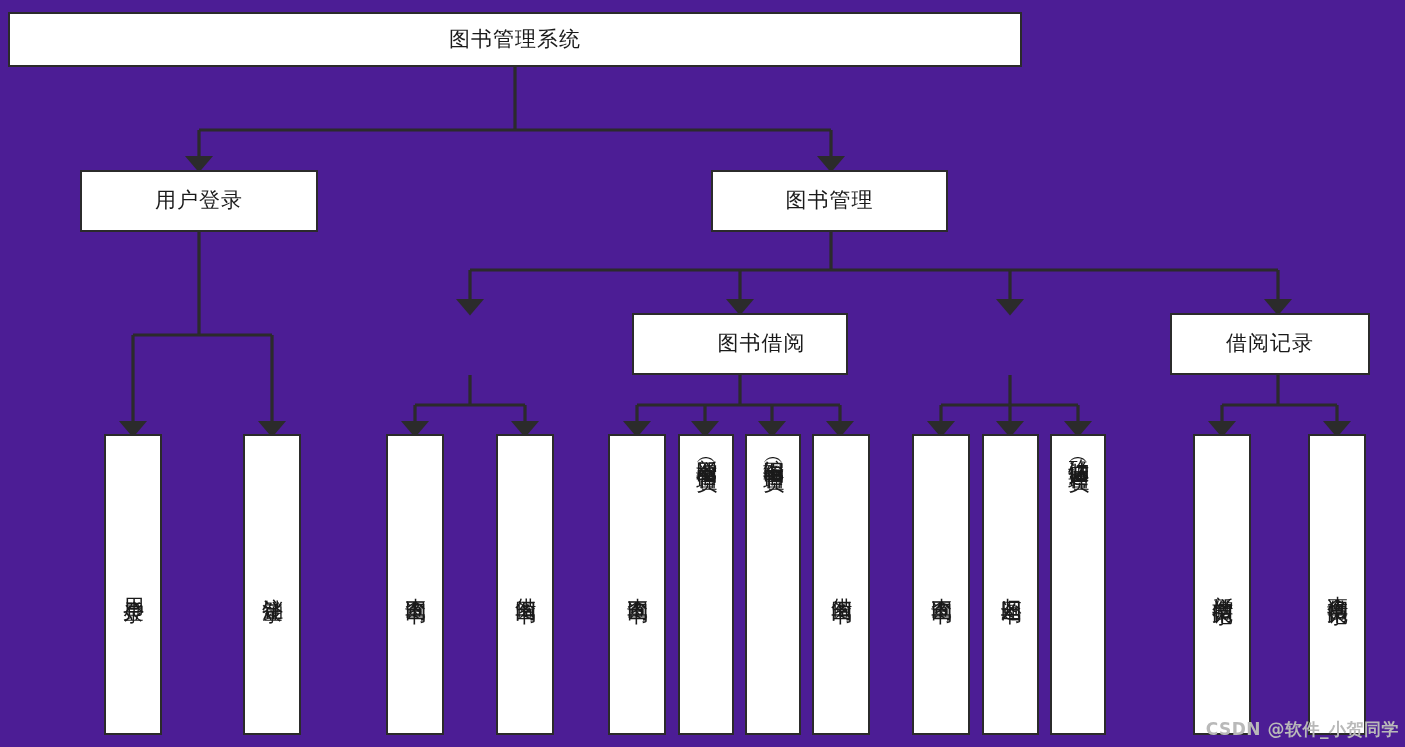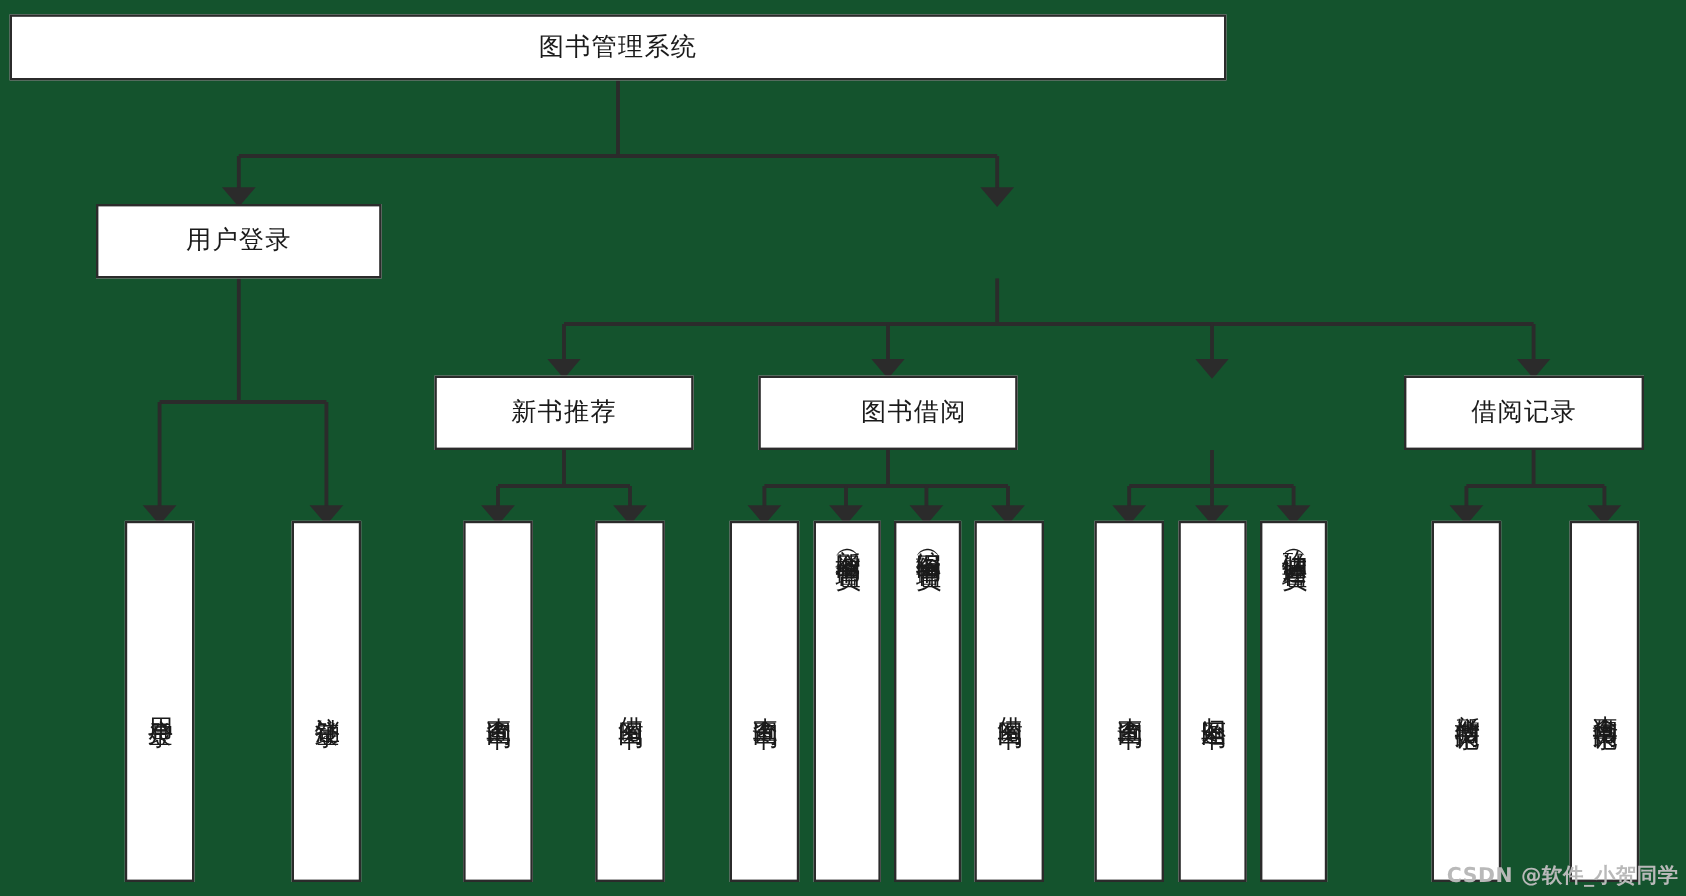--- a/index.html
+++ b/index.html
@@ -2,21 +2,21 @@
 <html><head>
 <meta charset="utf-8">
 <title>图书管理系统 功能结构图</title>
 <style>
   html,body{margin:0;padding:0;background:#ffffff;}
   body{font-family:"DejaVu Sans","Liberation Sans",sans-serif;}
   #canvas{
     position:relative;
     width:1405px;
     height:747px;
-    background:#14532d;
+    background:#4c1d95;
     overflow:hidden;
   }
   #edges{
     position:absolute;
     left:0;top:0;
     width:1405px;height:747px;
     pointer-events:none;
   }
   .node{
     position:absolute;
@@ -123,24 +123,24 @@
   </svg>
 
   <div class="node node-h" style="left:8px;top:12px;width:1014px;height:55px;">
     <span class="label">图书管理系统</span>
   </div>
 
   <div class="node node-h" style="left:80px;top:170px;width:238px;height:62px;">
     <span class="label">用户登录</span>
   </div>
 
-
-  <div class="node node-h" style="left:362px;top:313px;width:216px;height:62px;">
-    <span class="label">新书推荐</span>
-  </div>
+  <div class="node node-h" style="left:711px;top:170px;width:237px;height:62px;">
+    <span class="label">图书管理</span>
+  </div>
+
 
   <div class="node node-h" style="left:632px;top:313px;width:216px;height:62px;padding-left:43px;">
     <span class="label">图书借阅</span>
   </div>
 
 
   <div class="node node-h" style="left:1170px;top:313px;width:200px;height:62px;">
     <span class="label">借阅记录</span>
   </div>
 

